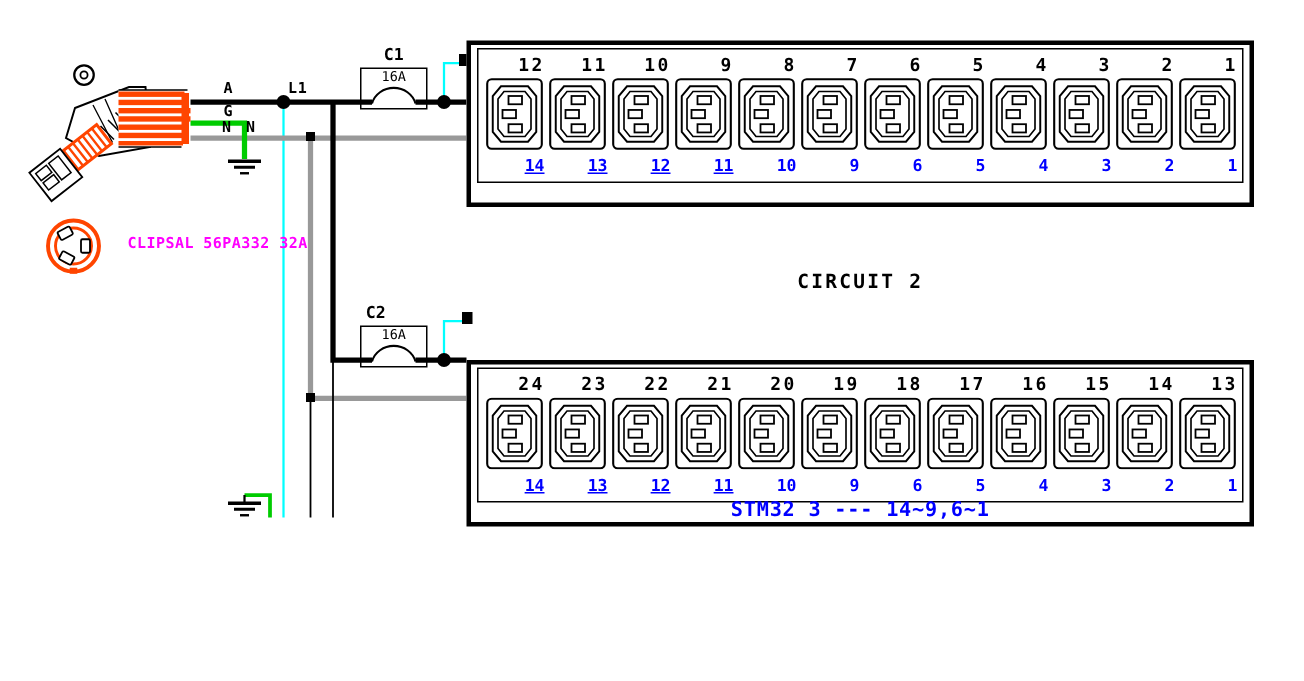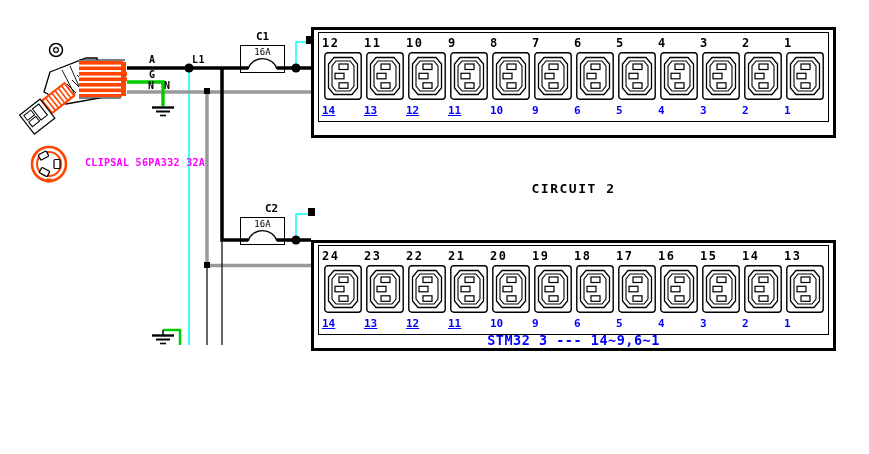--- a/index.html
+++ b/index.html
@@ -13,21 +13,21 @@
   
   .bk-name{position:absolute;width:45px;text-align:center;font:bold 11px "DejaVu Sans Mono",monospace;color:#000;}
   .bk-box{position:absolute;width:45px;height:28px;border:1.4px solid #000;box-sizing:border-box;background:transparent;}
   .bk-rating{position:absolute;top:1px;left:0;width:100%;text-align:center;font:9px "DejaVu Sans Mono",monospace;color:#000;}
 
   
   .circuit-title{position:absolute;width:525px;text-align:center;font:bold 13px "DejaVu Sans Mono",monospace;letter-spacing:1.5px;color:#000;}
   .circuit-box{position:absolute;left:311px;width:525px;height:111px;border:3px solid #000;box-sizing:border-box;background:#fff;}
   .inner-rect{position:absolute;left:4px;top:2px;right:4px;height:88px;border:1px solid #000;}
   .cells{position:absolute;left:1px;top:0;right:1px;bottom:0;display:flex;justify-content:space-between;padding:0 2px;}
-  .cell{width:41px;text-align:left;}
+  .cell{width:41px;text-align:right;}
   .onum{height:15px;padding-top:3px;font:bold 12px "DejaVu Sans Mono",monospace;letter-spacing:1.5px;color:#000;}
   .oicon{width:38px;height:48px;margin:1px auto 0 auto;}
   .pnum{margin-top:4px;font:bold 11px "DejaVu Sans Mono",monospace;color:#0000ff;}
   .pnum.u{text-decoration:underline;}
   .circuit-label{position:absolute;left:0;bottom:0;width:100%;text-align:center;
     font:bold 13.5px "DejaVu Sans Mono",monospace;color:#0000ff;letter-spacing:.5px;}
 
   
   .part-label{position:absolute;left:85px;top:157px;font:bold 10px "DejaVu Sans Mono",monospace;color:#ff00ff;letter-spacing:.3px;}
 
@@ -146,21 +146,21 @@
   <div class="wlbl" style="left:149px;top:69px;">G</div>
   <div class="wlbl" style="left:148px;top:80px;">N</div>
   <div class="wlbl" style="left:164px;top:80px;">N</div>
 
   <div class="part-label">CLIPSAL 56PA332 32A</div>
 
   <div class="bk-name" style="left:240px;top:30px;">C1</div>
   <div class="bk-box" style="left:240px;top:45px;">
     <div class="bk-rating">16A</div>
   </div>
-  <div class="bk-name" style="left:249px;top:202px;">C2</div>
+  <div class="bk-name" style="left:228px;top:202px;">C2</div>
   <div class="bk-box" style="left:240px;top:217px;">
     <div class="bk-rating">16A</div>
   </div>
 
   <div class="circuit-box" style="top:27px;">
     <div class="inner-rect">
       <div class="cells">
           <div class="cell">
             <div class="onum">12</div>
             <div class="oicon"><svg width="38" height="48" viewBox="0 0 38 48">

